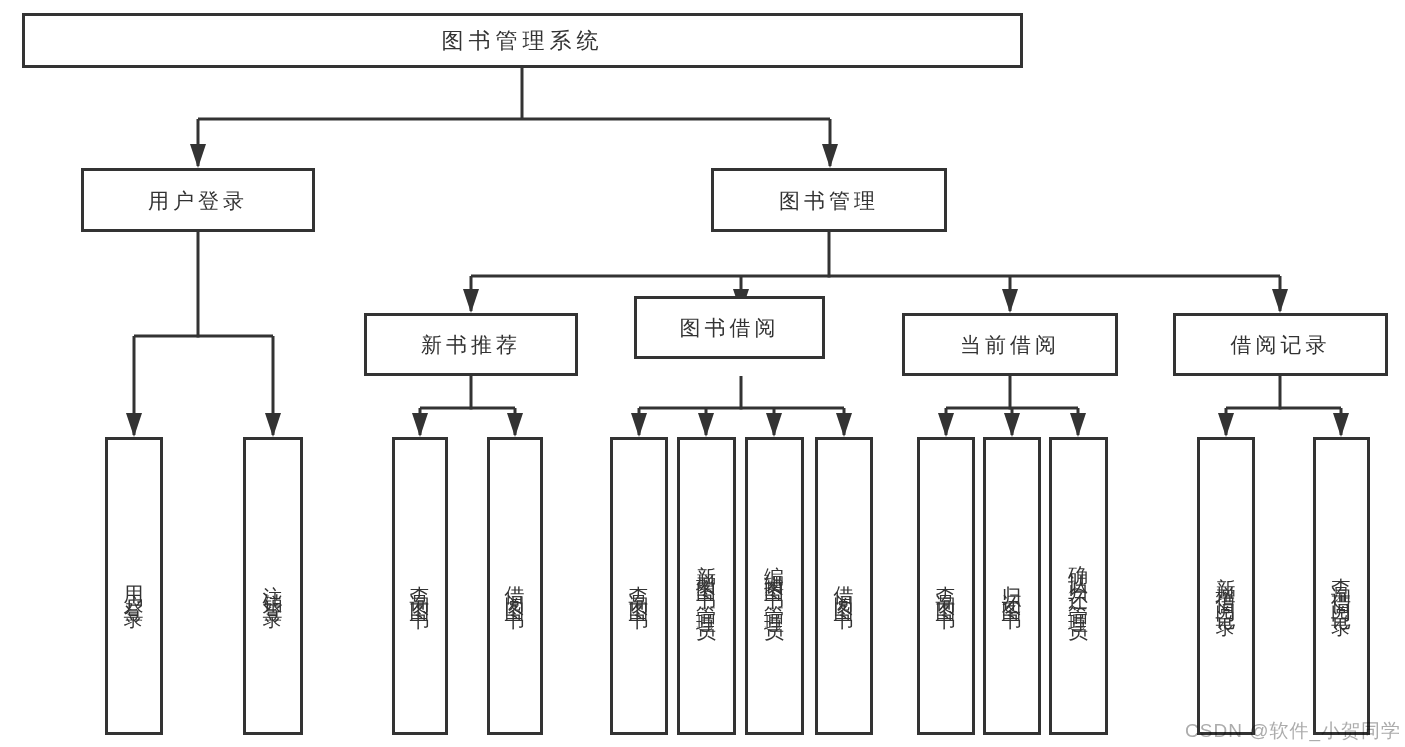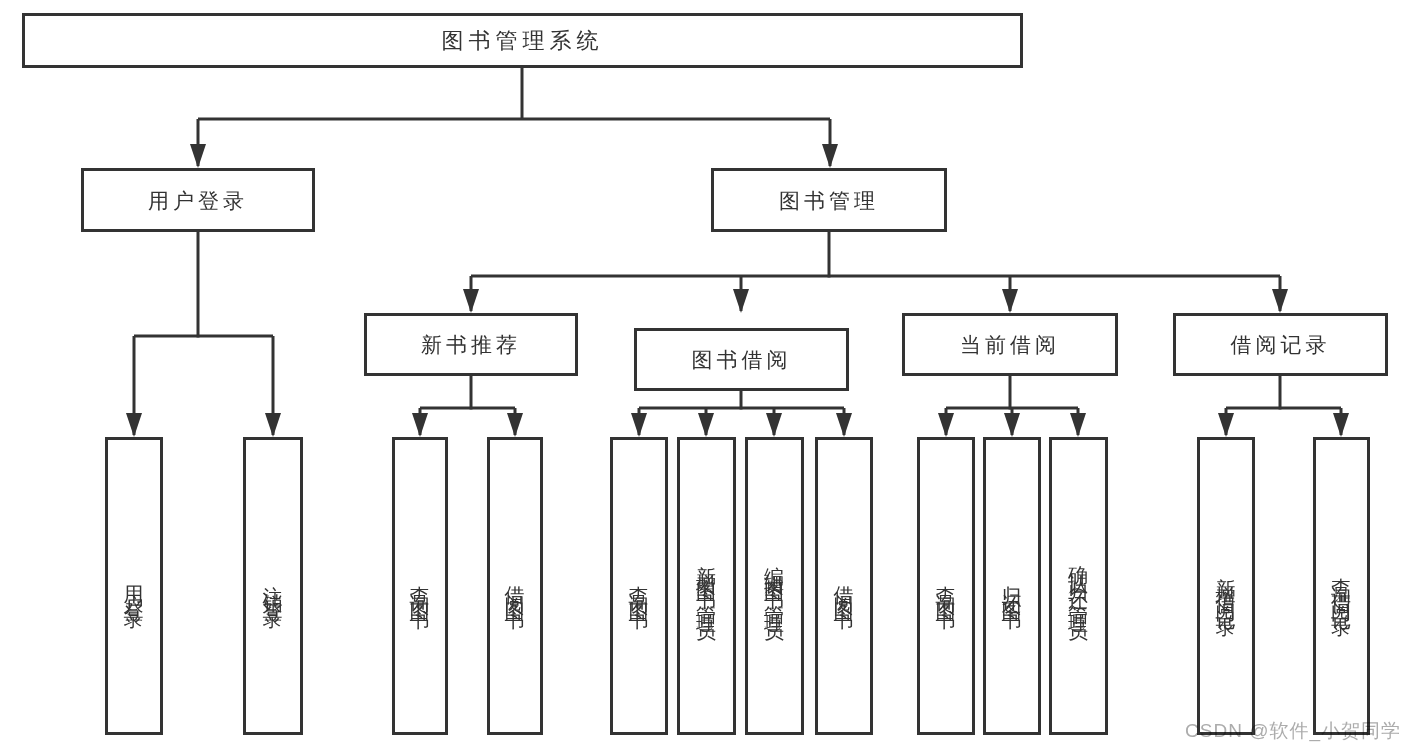--- a/index.html
+++ b/index.html
@@ -112,21 +112,21 @@
   <div class="box" style="left:81px;top:168px;width:234px;height:64px">
     <span>用户登录</span>
   </div>
   <div class="box" style="left:711px;top:168px;width:236px;height:64px">
     <span>图书管理</span>
   </div>
 
   <div class="box" style="left:364px;top:313px;width:214px;height:63px">
     <span>新书推荐</span>
   </div>
-  <div class="box" style="left:634px;top:328px;width:215px;height:63px">
+  <div class="box" style="left:634px;top:296px;width:191px;height:63px">
     <span>图书借阅</span>
   </div>
   <div class="box" style="left:902px;top:313px;width:216px;height:63px">
     <span>当前借阅</span>
   </div>
   <div class="box" style="left:1173px;top:313px;width:215px;height:63px">
     <span>借阅记录</span>
   </div>
 
   <div class="box v-box" style="left:105px;top:437px;width:58px;height:298px">

